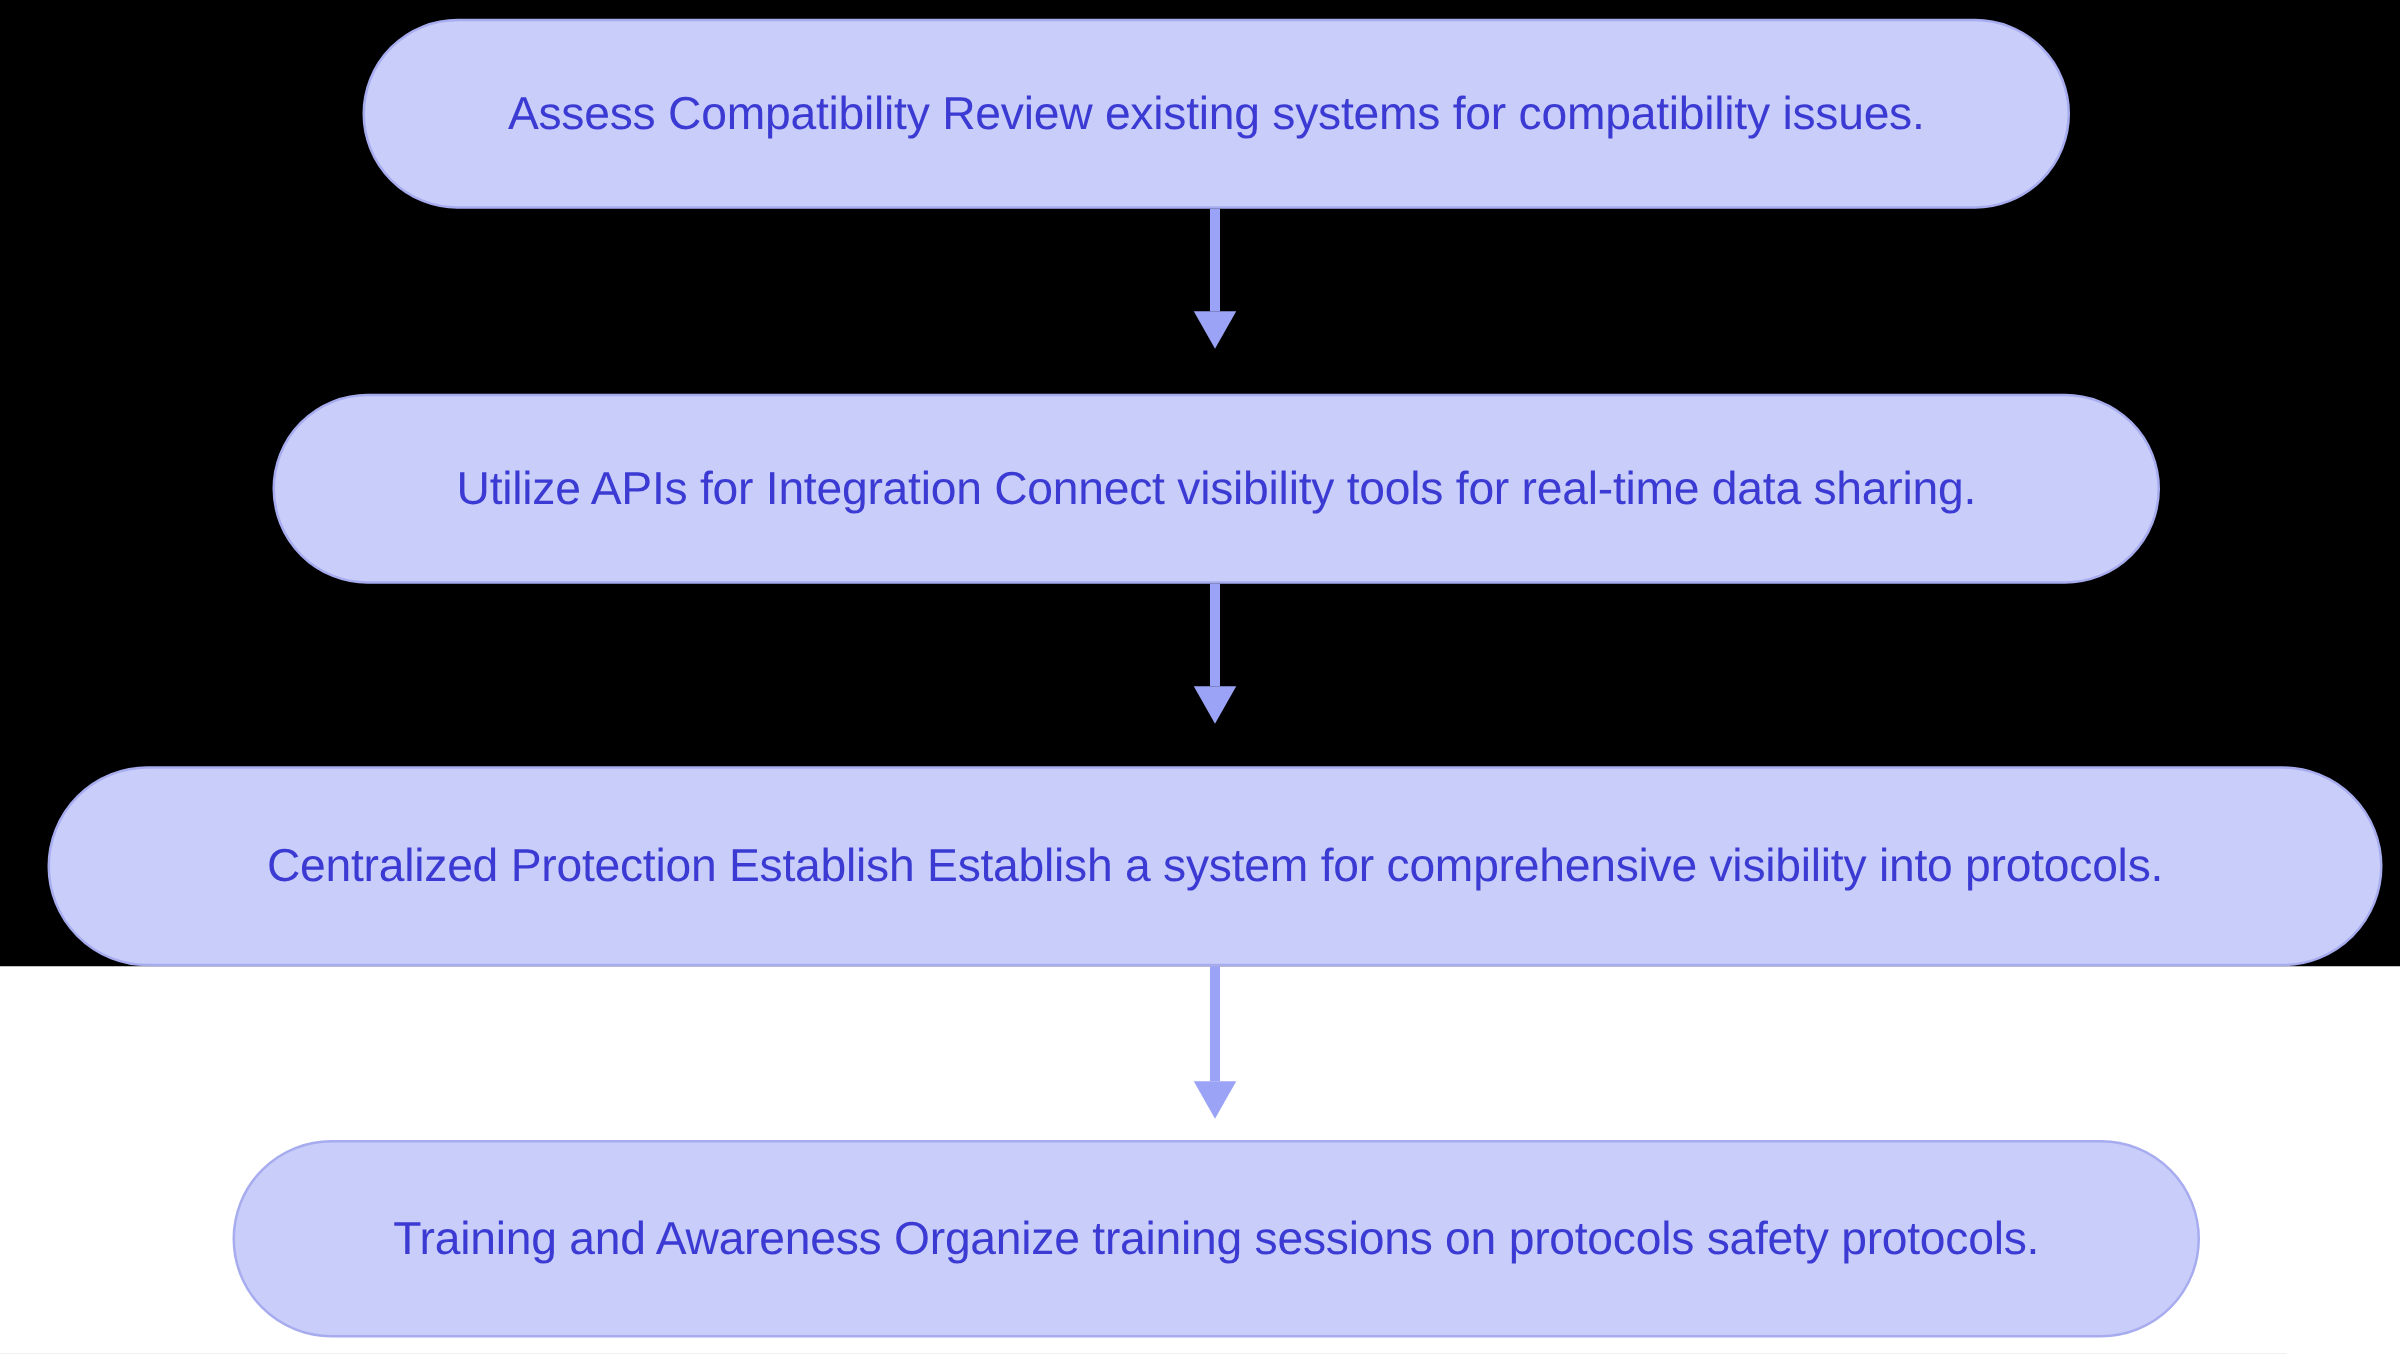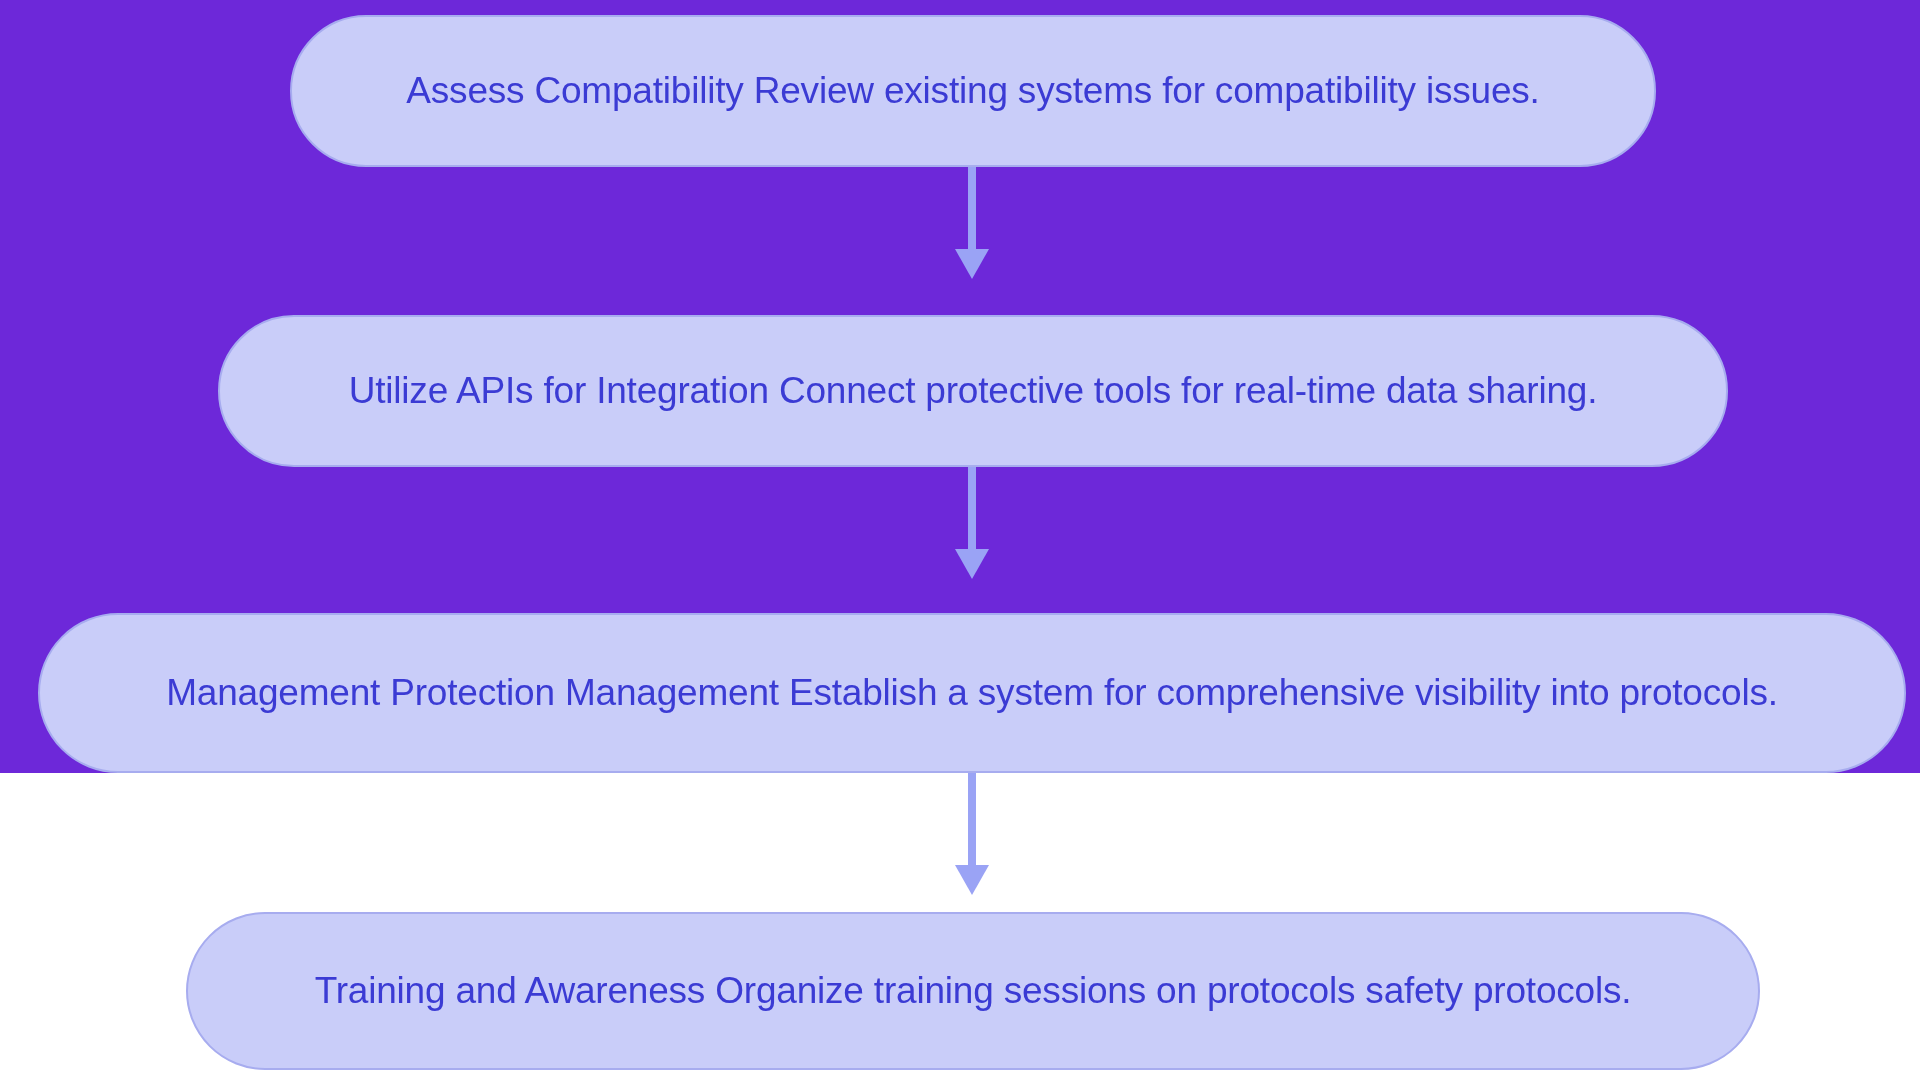--- a/index.html
+++ b/index.html
@@ -10,21 +10,21 @@
   body {
     width: 1920px;
     height: 1083px;
     overflow: hidden;
     font-family: "Liberation Sans", sans-serif;
   }
   #flowchart {
     position: relative;
     width: 1920px;
     height: 773px;
-    background: #6d28d9;
+    background: #000000;
   }
   .node {
     position: absolute;
     box-sizing: border-box;
     display: flex;
     align-items: center;
     justify-content: center;
     background: #c9cdf9;
     border: 2px solid #a7acef;
     border-radius: 999px;
@@ -70,30 +70,30 @@
   <div class="node" style="left:290px; top:15px; width:1366px; height:152px;">
     <span class="node-label">Assess Compatibility Review existing systems for compatibility issues.</span>
   </div>
 
   <div class="connector" style="left:972px; top:167px;">
     <div class="stem" style="height:82px;"></div>
     <div class="head" style="top:82px;"></div>
   </div>
 
   <div class="node" style="left:218px; top:315px; width:1510px; height:152px;">
-    <span class="node-label">Utilize APIs for Integration Connect protective tools for real-time data sharing.</span>
+    <span class="node-label">Utilize APIs for Integration Connect visibility tools for real-time data sharing.</span>
   </div>
 
   <div class="connector" style="left:972px; top:467px;">
     <div class="stem" style="height:82px;"></div>
     <div class="head" style="top:82px;"></div>
   </div>
 
   <div class="node" style="left:38px; top:613px; width:1868px; height:160px;">
-    <span class="node-label">Management Protection Management Establish a system for comprehensive visibility into protocols.</span>
+    <span class="node-label">Centralized Protection Establish Establish a system for comprehensive visibility into protocols.</span>
   </div>
 
   <div class="connector" style="left:972px; top:773px;">
     <div class="stem" style="height:92px;"></div>
     <div class="head" style="top:92px;"></div>
   </div>
 
   <div class="node" style="left:186px; top:912px; width:1574px; height:158px;">
     <span class="node-label">Training and Awareness Organize training sessions on protocols safety protocols.</span>
   </div>

